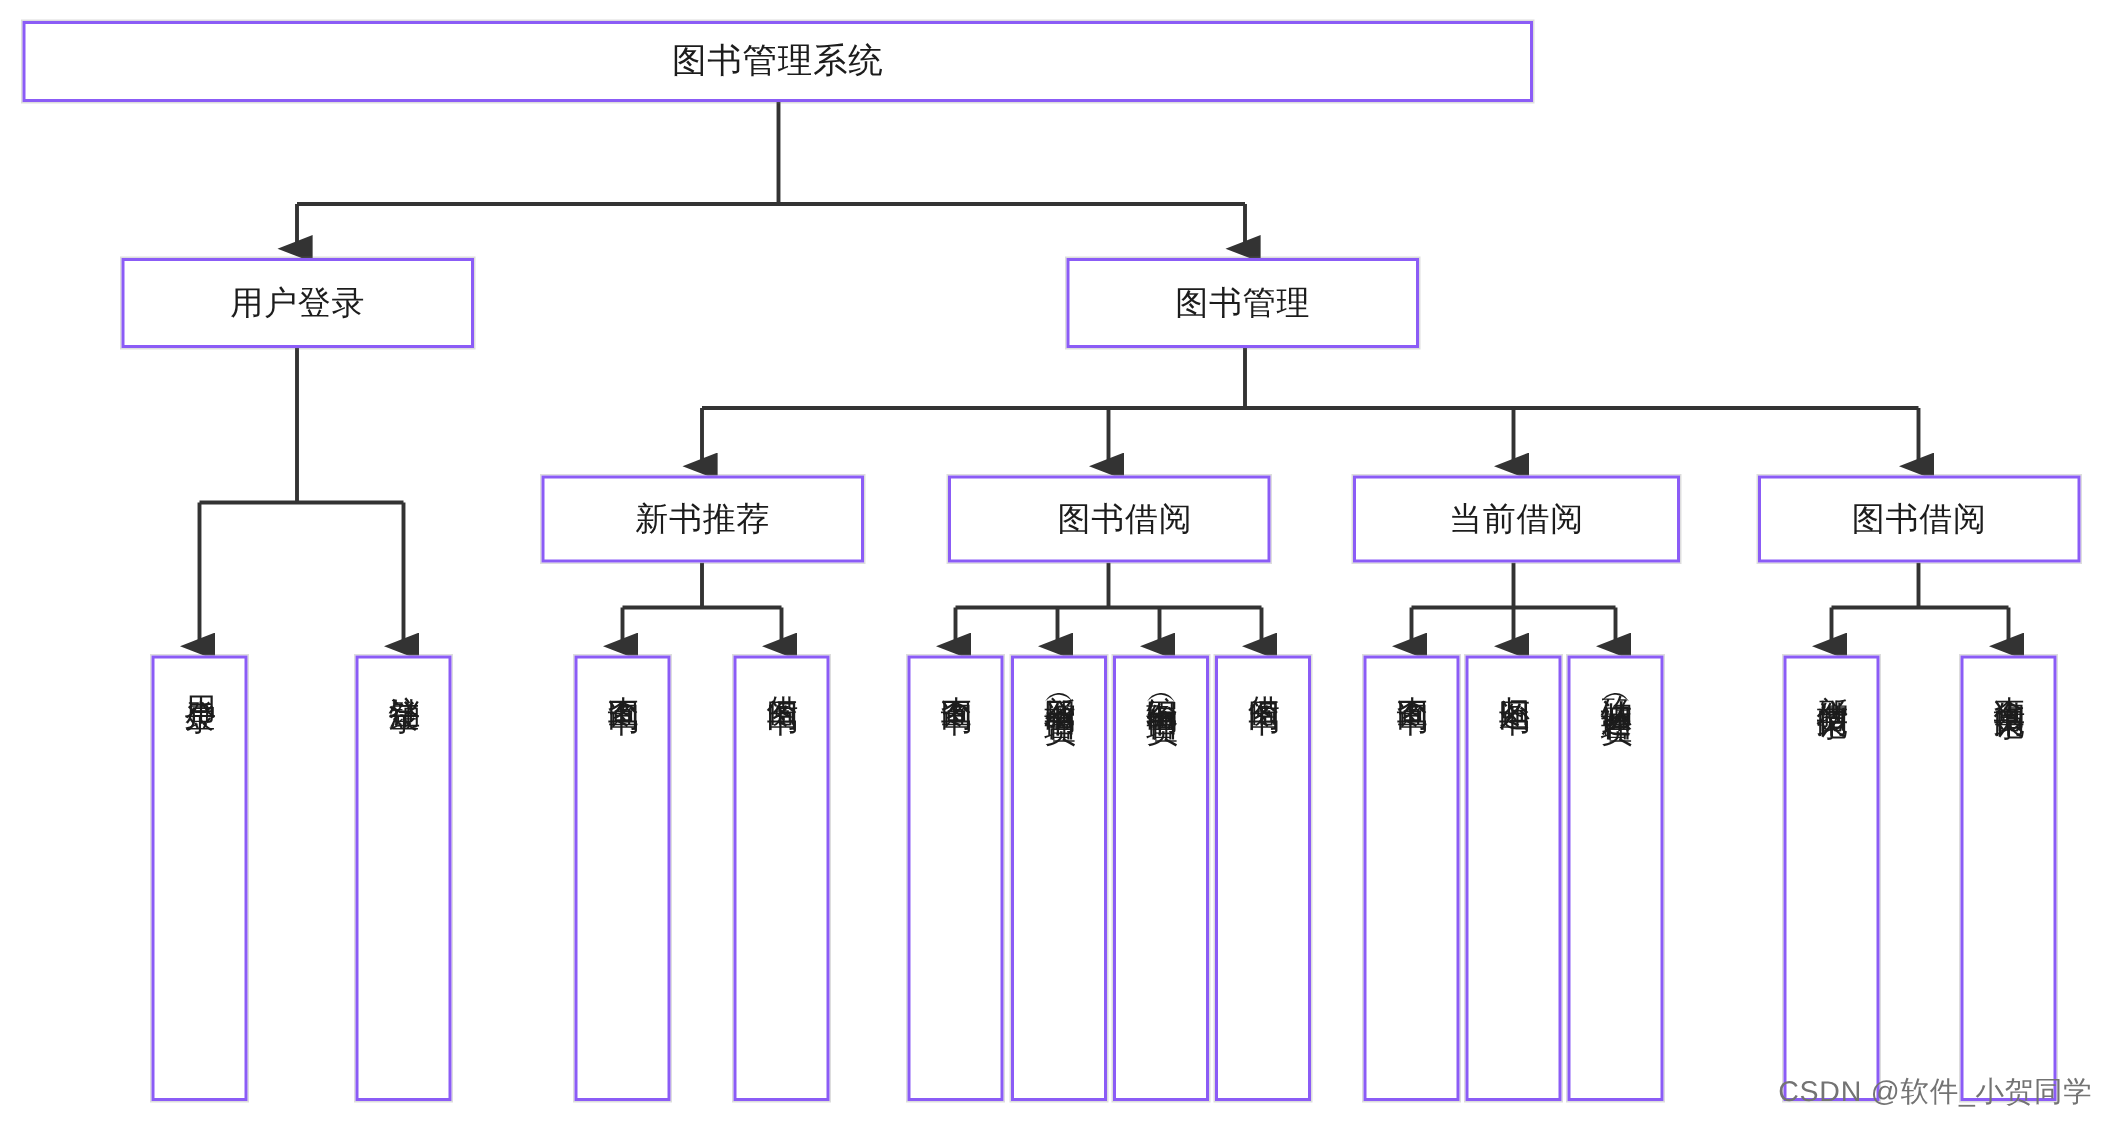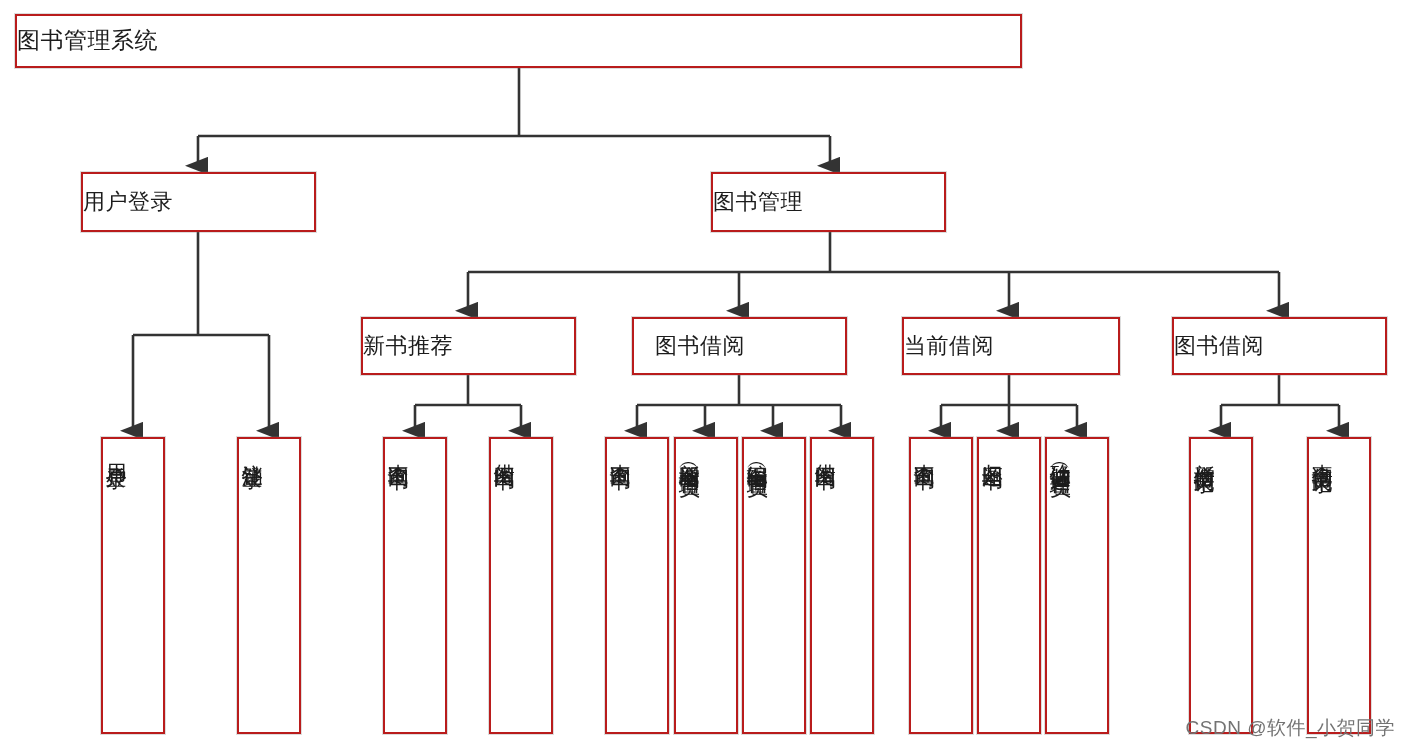--- a/index.html
+++ b/index.html
@@ -19,25 +19,25 @@
     position: absolute;
     left: 0; top: 0;
     width: 1405px;
     height: 747px;
     pointer-events: none;
   }
   .node {
     position: absolute;
     box-sizing: border-box;
     background: #ffffff;
-    border: 2px solid #b91c1c;
+    border: 2px solid #8b5cf6;
     box-shadow: 0 0 0 1px rgba(120,120,120,0.25);
     display: flex;
     align-items: center;
-    justify-content: flex-start;
+    justify-content: center;
   }
   .node .label {
     color: #1c1c1c;
     font-size: 22px;
     line-height: 1.18;
     letter-spacing: 0.5px;
     text-align: center;
     white-space: nowrap;
   }
   .node.root .label { font-size: 23px; }

